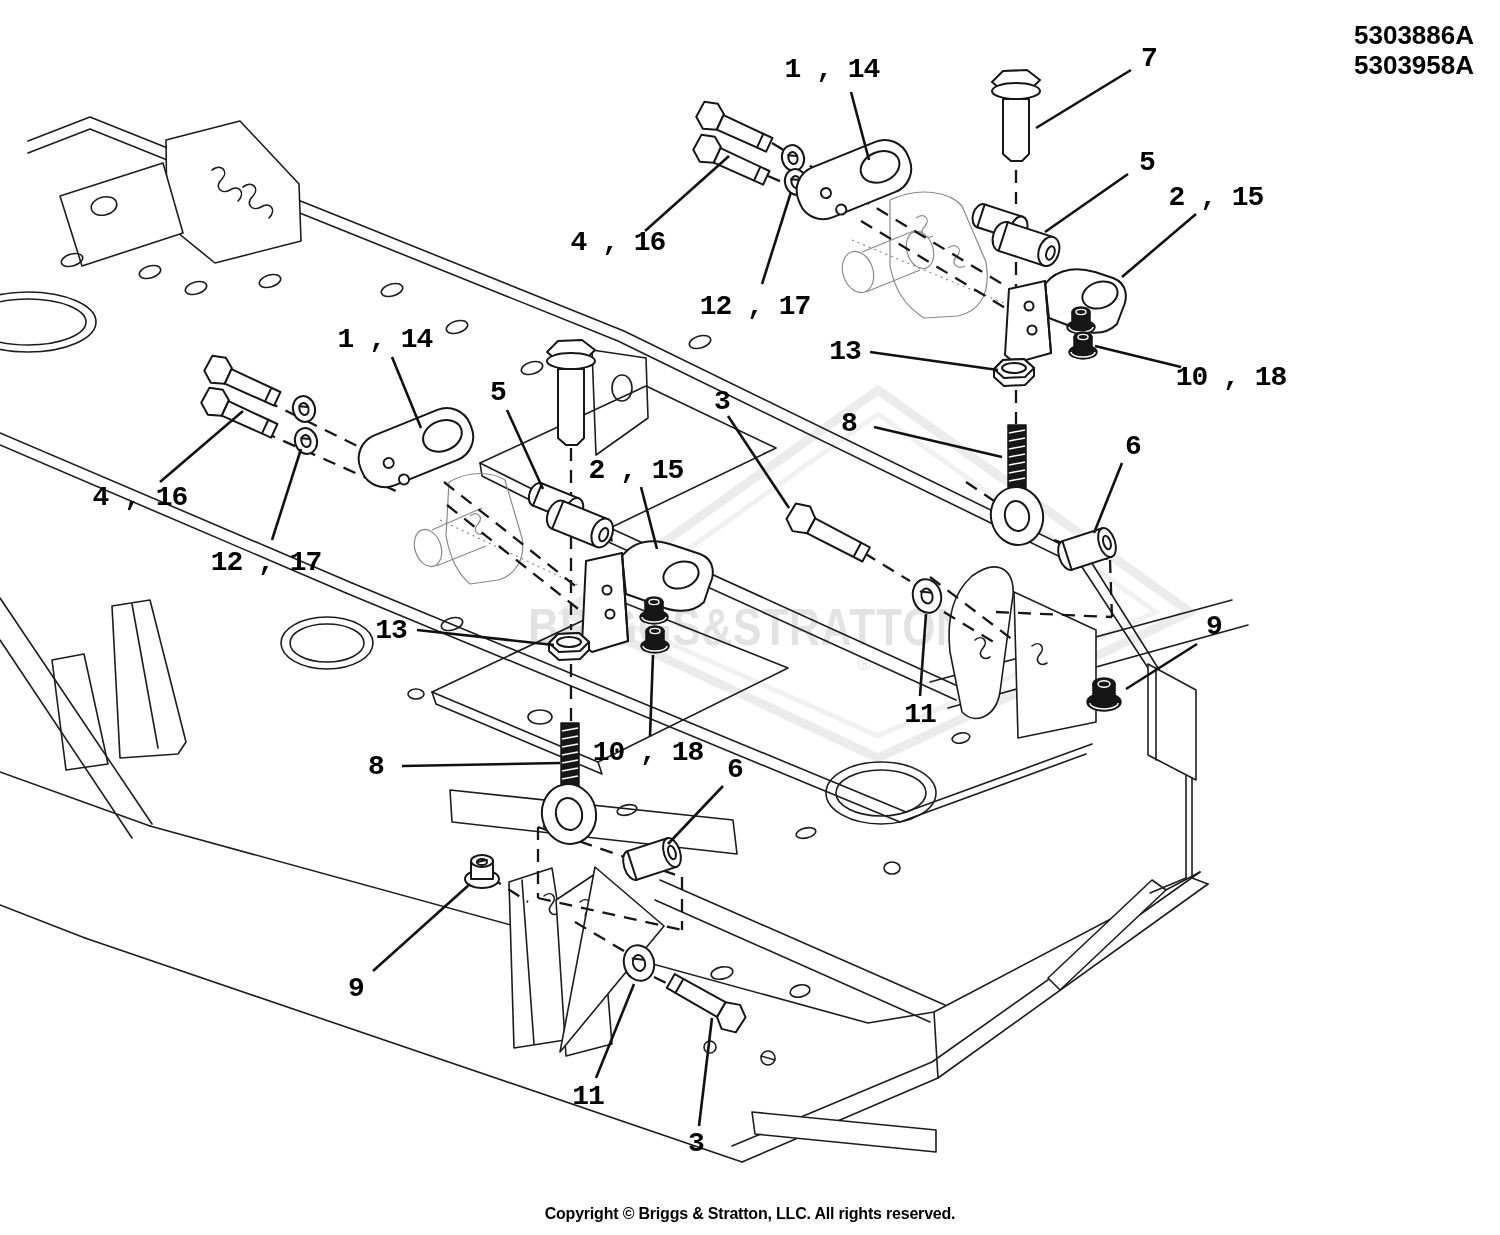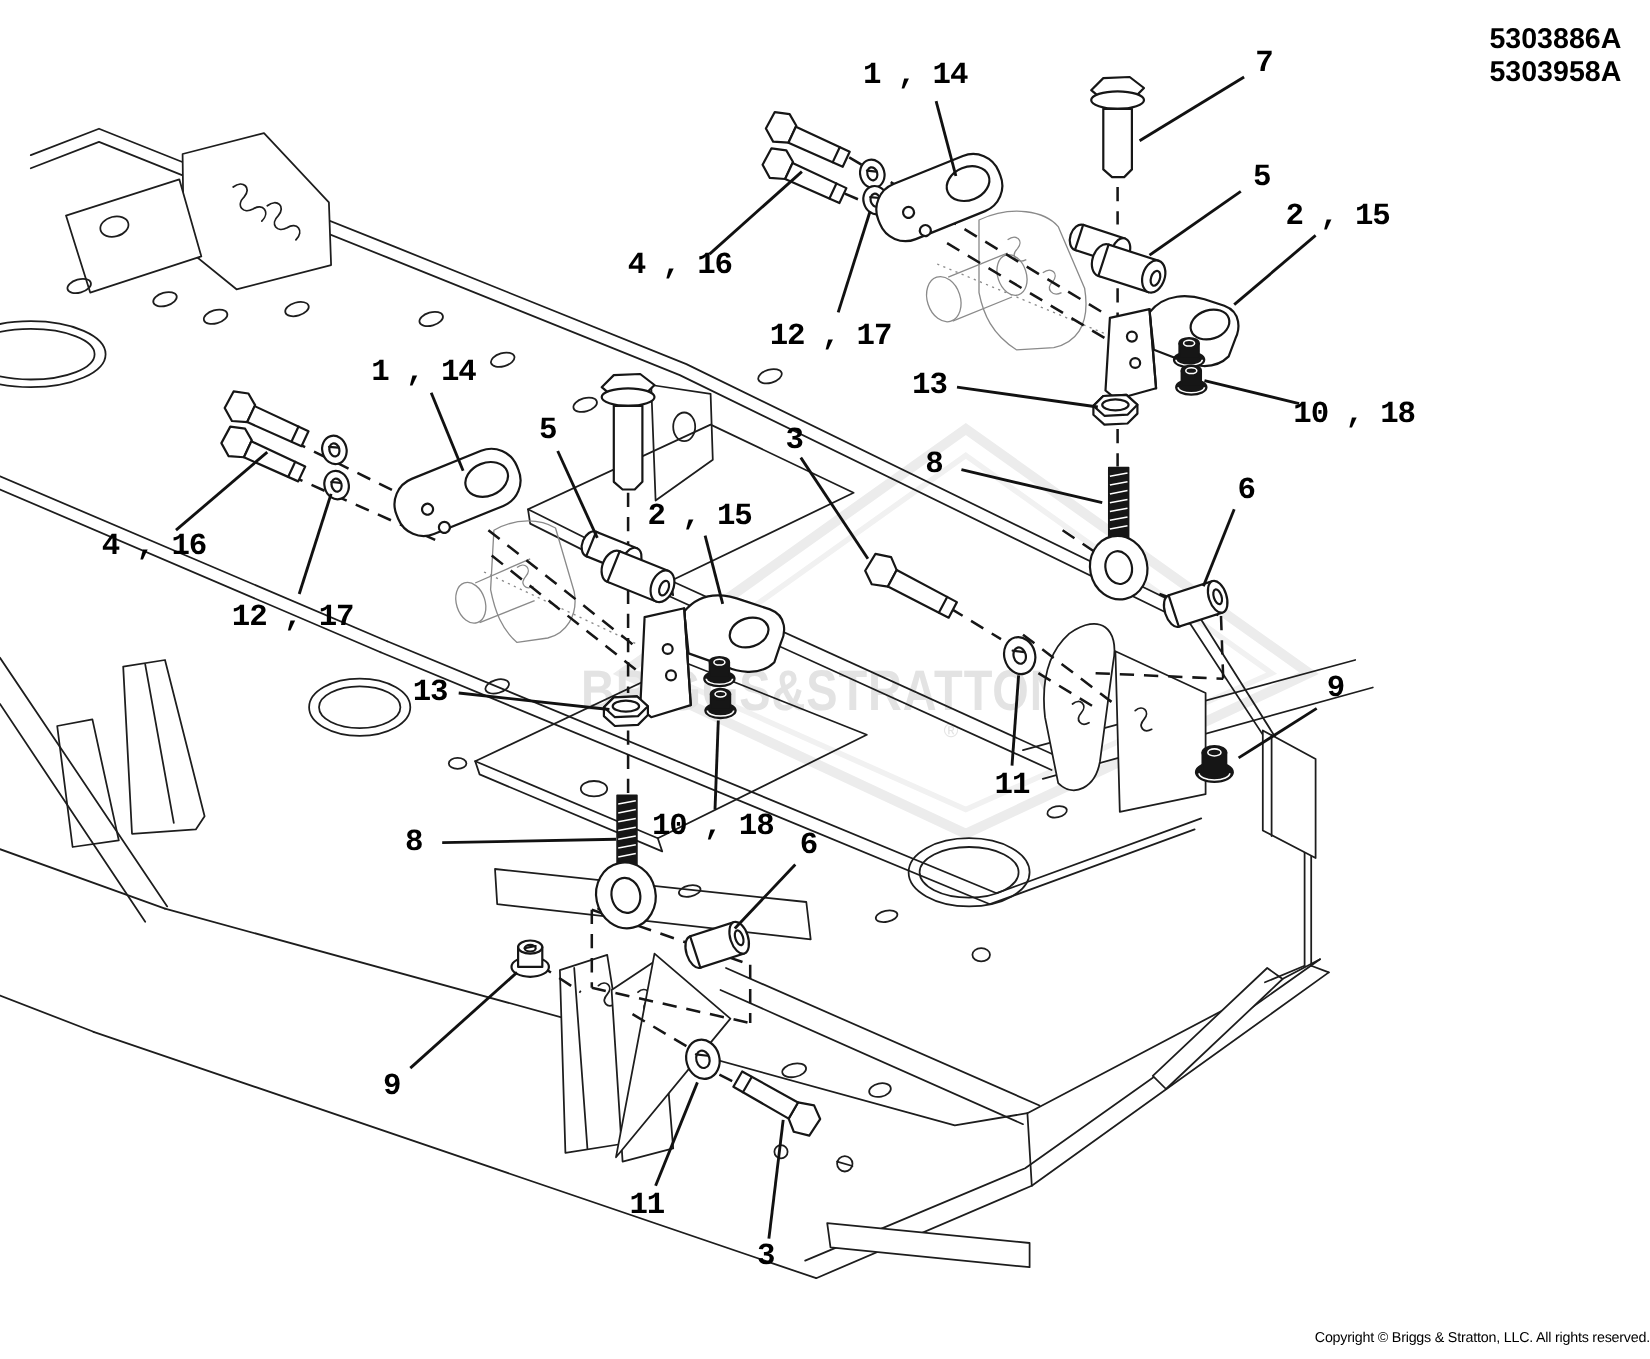--- a/index.html
+++ b/index.html
@@ -4,22 +4,22 @@
 <style>
   html,body{margin:0;padding:0;background:#fff;}
   #stage{position:relative;width:1500px;height:1235px;background:#fff;overflow:hidden;
          font-family:"Liberation Sans",sans-serif;}
   #art{position:absolute;left:0;top:0;}
   .callout{position:absolute;transform:translate(-50%,-50%);font-weight:bold;
            font-size:28px;letter-spacing:-1px;color:#000;white-space:nowrap;
            font-family:Liberation Mono, monospace;}
   #partnums{position:absolute;top:20px;right:26px;text-align:left;
             font-weight:bold;font-size:26px;line-height:30px;color:#000;}
-  #copyright{position:absolute;left:0;right:0;bottom:12px;text-align:right;
-             font-weight:normal;font-size:13px;letter-spacing:-0.2px;color:#000;}
+  #copyright{position:absolute;left:0;right:0;bottom:12px;text-align:center;
+             font-weight:bold;font-size:16px;letter-spacing:-0.2px;color:#000;}
   .pw{fill:#fff;stroke:#161616;stroke-width:2;stroke-linejoin:round;}
   .pk{fill:#161616;stroke:#161616;stroke-width:1.5;stroke-linejoin:round;}
   .ln{fill:none;stroke:#161616;stroke-width:2;stroke-linecap:round;}
   .wt{fill:none;stroke:#fff;stroke-width:1.4;}
   .deck{fill:none;stroke:#1d1d1d;stroke-width:1.6;stroke-linejoin:round;stroke-linecap:round;}
   .deckf{fill:#fff;stroke:#1d1d1d;stroke-width:1.6;stroke-linejoin:round;}
   .hid{fill:none;stroke:#8a8a8a;stroke-width:1.2;stroke-linejoin:round;}
   .axis{fill:none;stroke:#161616;stroke-width:2.3;stroke-dasharray:13 9;}
   .leader{stroke:#111;stroke-width:2.6;}
 </style>

